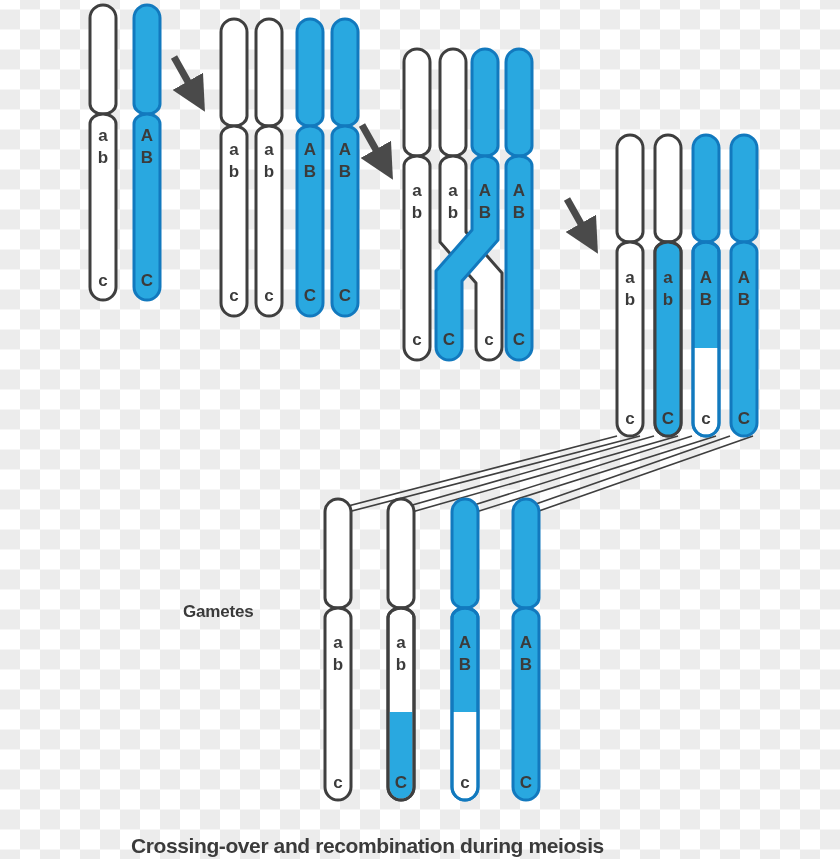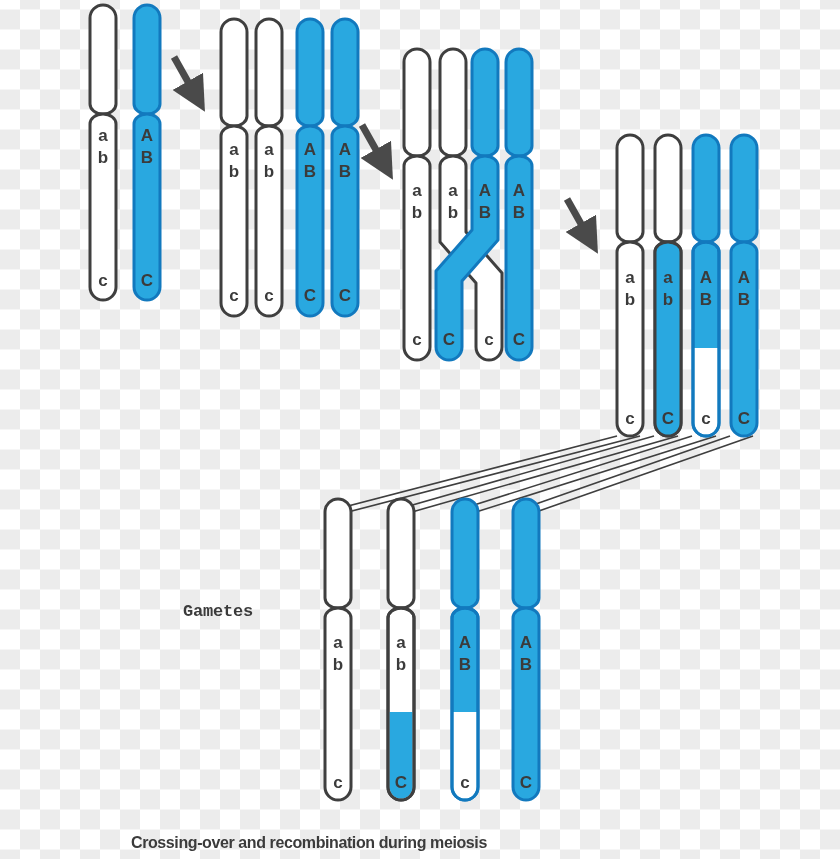--- a/index.html
+++ b/index.html
@@ -31,26 +31,25 @@
     font-family: "Liberation Sans", sans-serif;
     font-weight: bold;
     color: #3b3b3b;
     white-space: nowrap;
   }
   #gametes-label {
     left: 183px;
     top: 602px;
     font-size: 17px;
     letter-spacing: -0.2px;
-    font-family: Liberation Mono, monospace;
   }
   #caption {
     left: 131px;
     top: 834px;
-    font-size: 16px;
+    font-size: 21px;
     letter-spacing: -0.4px;
   }
   svg text {
     font-family: "Liberation Sans", sans-serif;
     font-weight: bold;
     fill: #3b3b3b;
   }
 </style>
 </head>
 <body>

